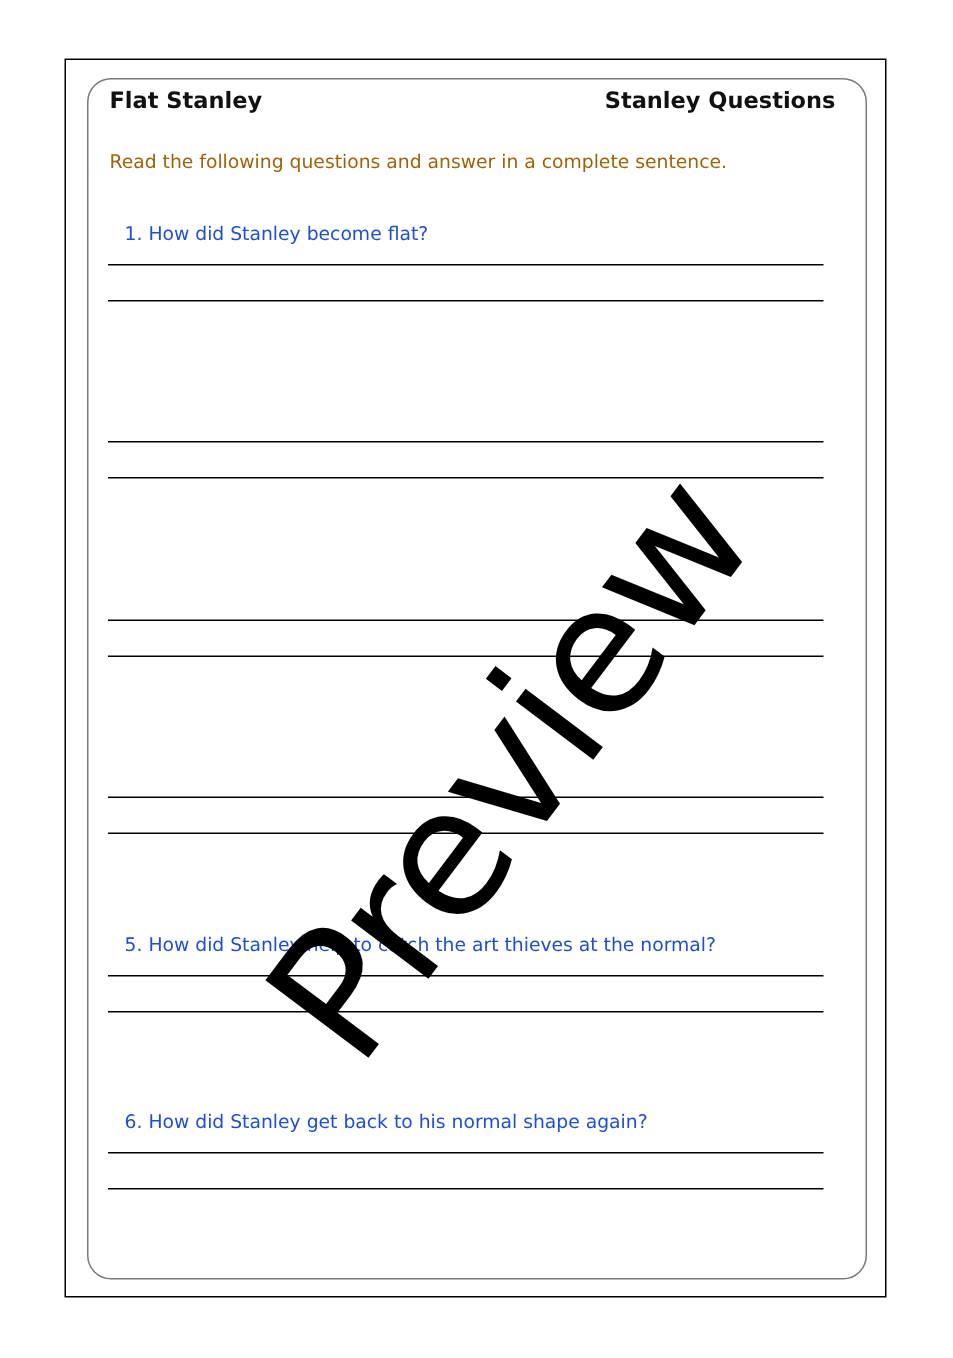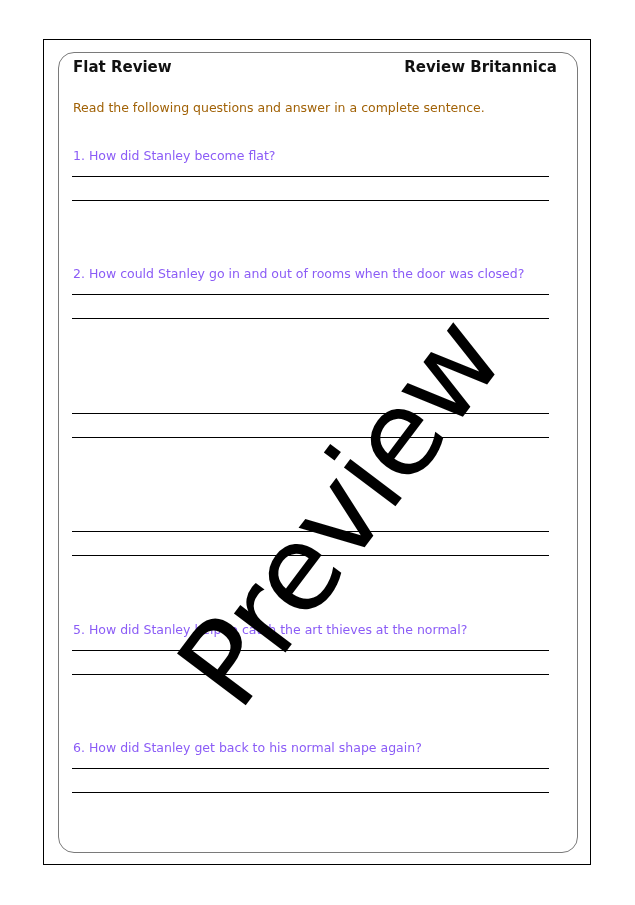--- a/index.html
+++ b/index.html
@@ -55,26 +55,26 @@
       color: #a16207;
     }
     .question {
       position: absolute;
       left: 73px;
       width: 480px;
       height: 60px;
     }
     .question-text {
       position: absolute;
-      left: 0;
+      left: 10px;
       top: 0;
       font-size: 12.5px;
       line-height: 18px;
       white-space: nowrap;
-      color: #8b5cf6;
+      color: #1d4ed8;
     }
     .question-text em { font-style: italic; }
     .answer-line {
       position: absolute;
       left: -1px;
       width: 477px;
       height: 0;
       border-top: 1.3px solid #000000;
     }
     .answer-line.l1 { top: 29px; }
@@ -92,33 +92,32 @@
       letter-spacing: -2px;
       pointer-events: none;
     }
   </style>
 </head>
 <body>
 
 <div class="outer-frame"></div>
 <div class="inner-box"></div>
 
-<div class="header-left">Flat Review</div>
-<div class="header-right">Review Britannica</div>
+<div class="header-left">Flat Stanley</div>
+<div class="header-right">Stanley Questions</div>
 
 <div class="instructions">Read the following questions and answer in a complete sentence.</div>
 
 <div class="question" style="top:147px;">
   <div class="question-text"><span>1.</span> <span>How did Stanley become flat?</span></div>
   <div class="answer-line l1"></div>
   <div class="answer-line l2"></div>
 </div>
 
 <div class="question" style="top:265px;">
-  <div class="question-text"><span>2.</span> <span>How could Stanley go in and out of rooms when the door was closed?</span></div>
   <div class="answer-line l1"></div>
   <div class="answer-line l2"></div>
 </div>
 
 <div class="question" style="top:384px;">
   <div class="answer-line l1"></div>
   <div class="answer-line l2"></div>
 </div>
 
 <div class="question" style="top:502px;">

